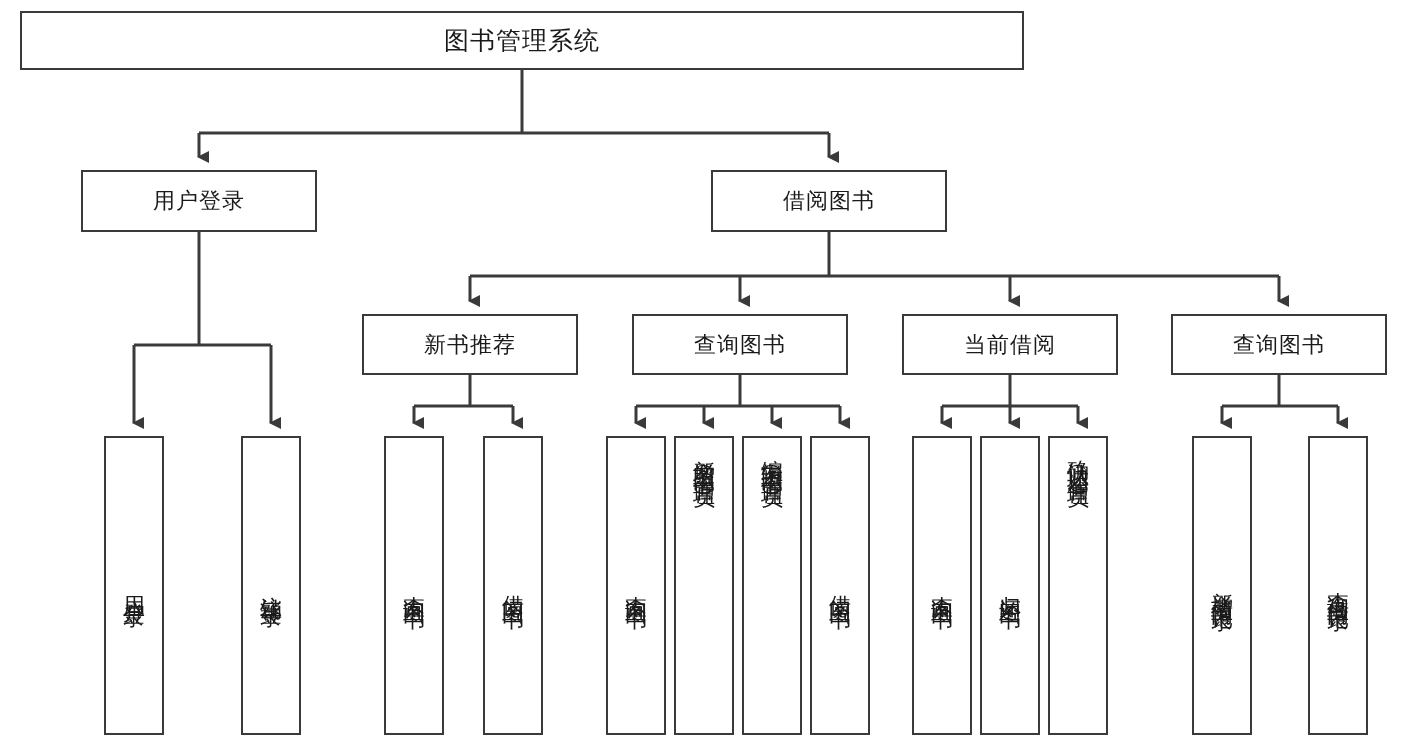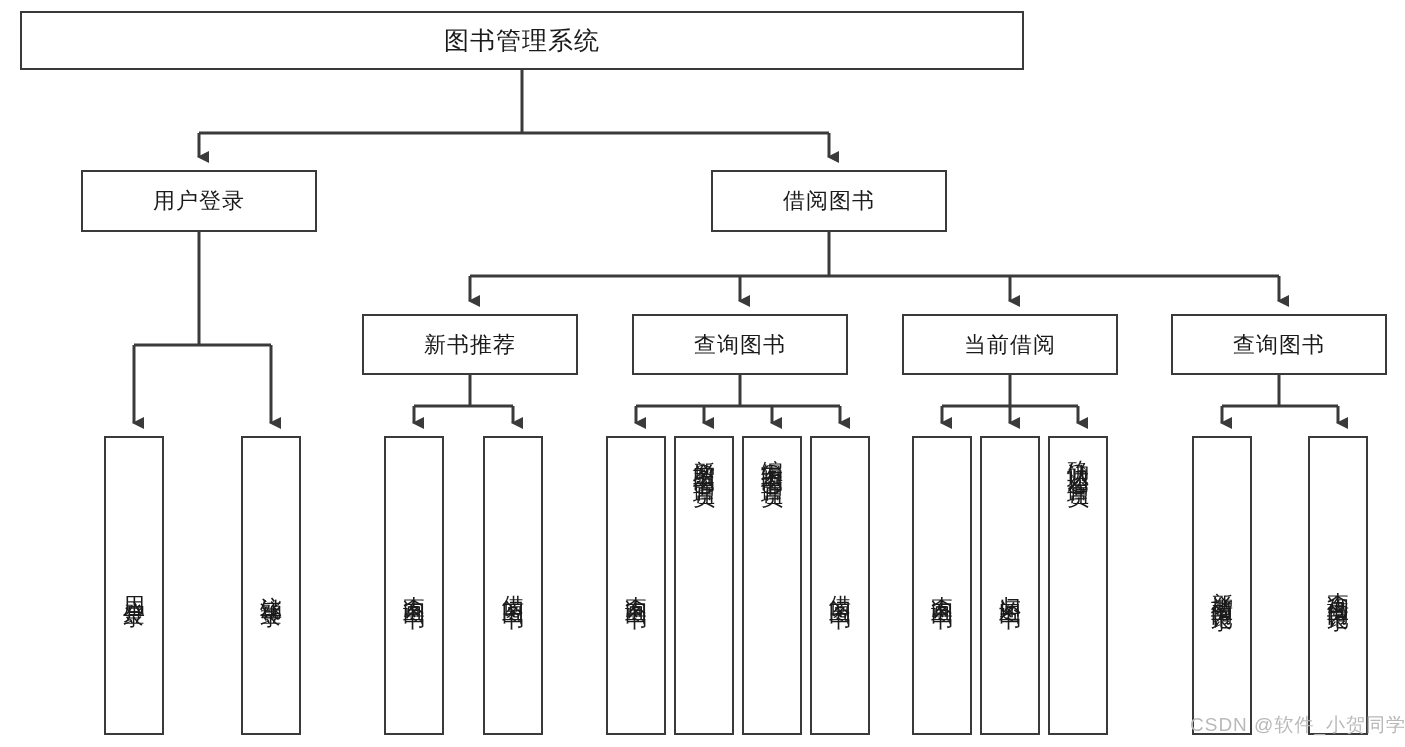--- a/index.html
+++ b/index.html
@@ -205,15 +205,14 @@
   </div>
 
   <div class="node leaf align-mid" style="left:1192px; top:436px; width:60px; height:299px;">
     <span class="vtext">新增借阅记录</span>
   </div>
 
   <div class="node leaf align-mid" style="left:1308px; top:436px; width:60px; height:299px;">
     <span class="vtext">查询借阅记录</span>
   </div>
 
-  <div class="watermark" style="left:1190px; top:712px;">CSDN @软件_小贺同学</div>
 
 </div>
 
 </body></html>

